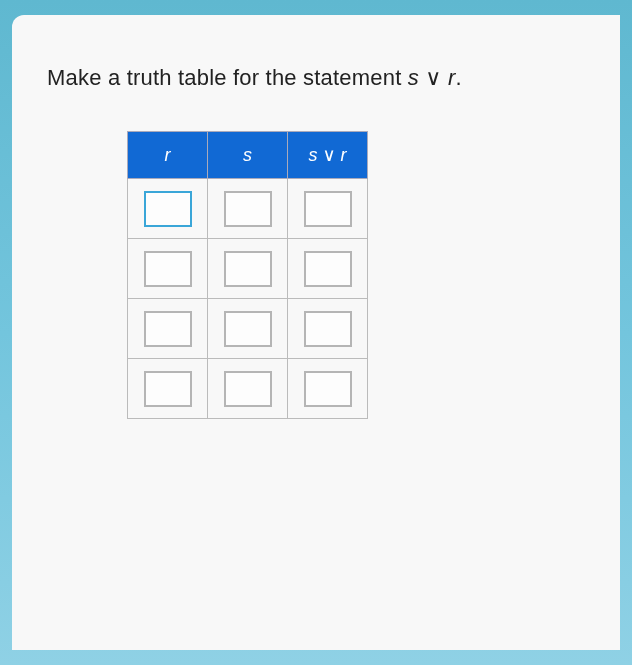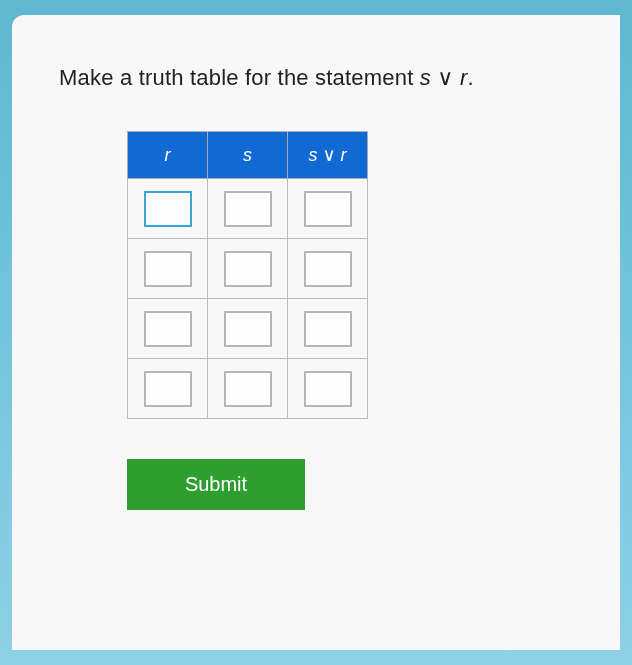--- a/index.html
+++ b/index.html
@@ -19,21 +19,20 @@
       border-radius: 12px 0 0 0;
       padding: 50px 35px 120px 35px;
       height: 100%;
       width: 100%;
     }
     .prompt {
       font-size: 22px;
       color: #222;
       margin-bottom: 40px;
       letter-spacing: 0.2px;
-      margin-left: 12px;
     }
     .prompt .var {
       font-style: italic;
     }
     .table-wrap {
       margin-left: 80px;
       margin-bottom: 40px;
     }
     table {
       border-collapse: collapse;
@@ -146,14 +145,13 @@
               <div class="cell-input"></div>
             </td>
           <td>
               <div class="cell-input"></div>
             </td>
         </tr>
       </tbody>
     </table>
   </div>
 
-  <button class="submit-btn">Submit</button>
 </div>
 
 </body></html>

